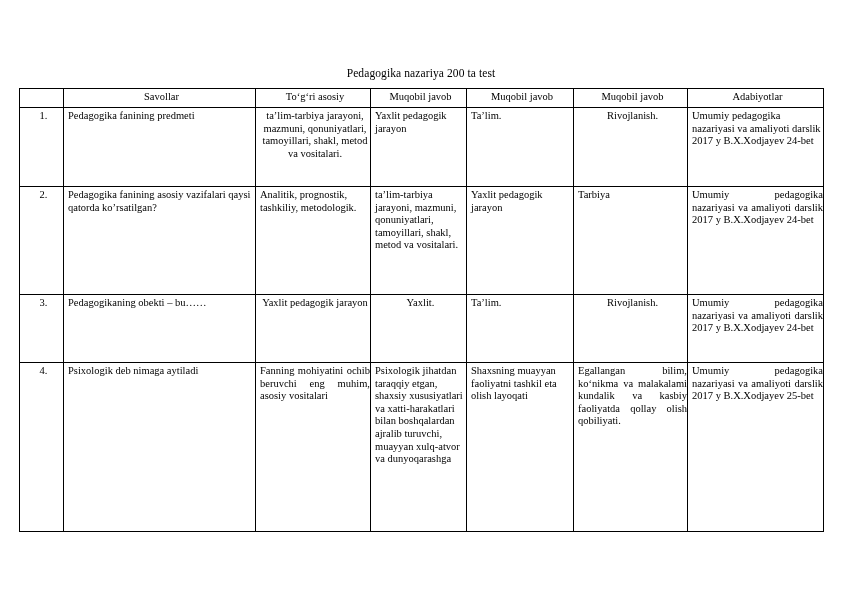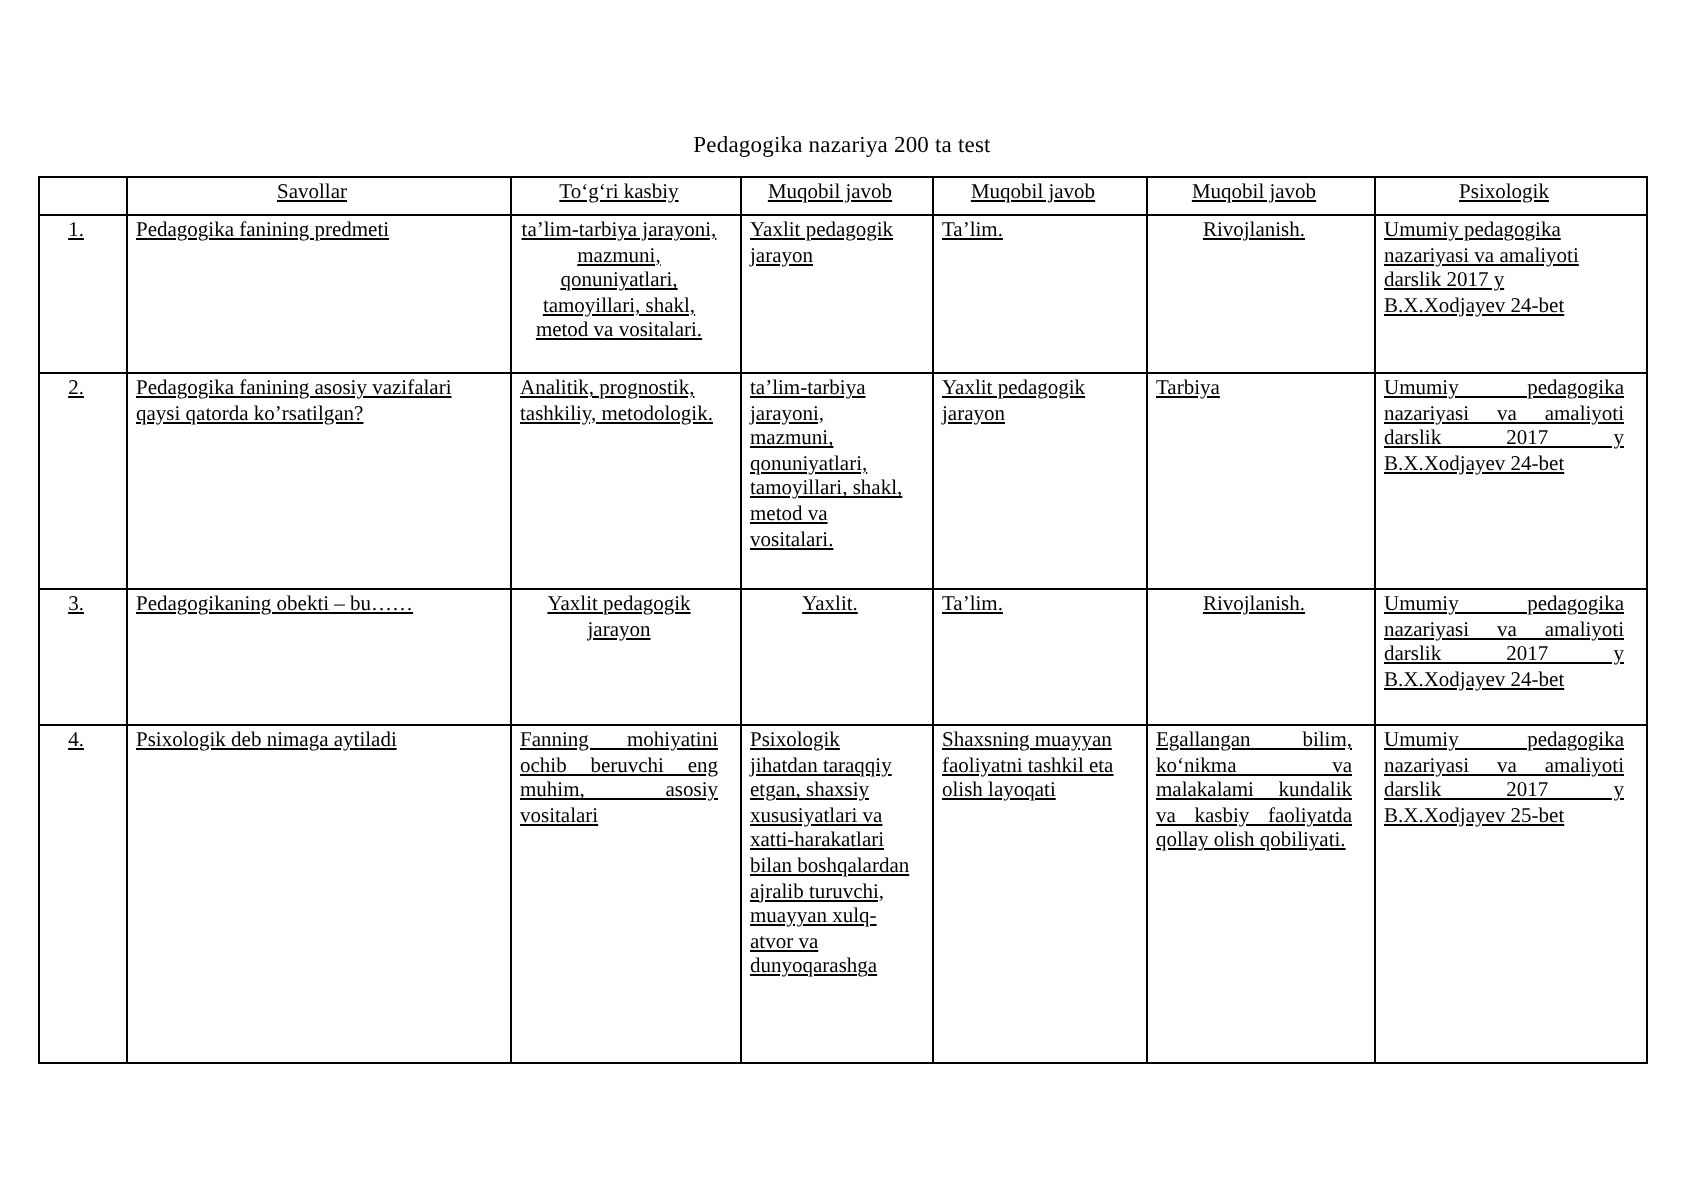--- a/index.html
+++ b/index.html
@@ -35,26 +35,25 @@
     top: 88px;
     left: 19px;
     width: 804px;
     border-collapse: collapse;
     table-layout: fixed;
     font-size: 10.5px;
   }
   table.test-table td,
   table.test-table th {
     border: 1px solid #000000;
-    padding: 2px 11px 2px 4px;
+    padding: 2px 0 2px 4px;
     vertical-align: top;
     line-height: 12.6px;
     font-weight: normal;
     font-size: 10.5px;
-    text-decoration: underline;
   }
   thead td {
     text-align: center;
     height: 14px;
     padding-top: 1px;
     padding-bottom: 1px;
   }
   
   col.c-num    { width: 44px; }
   col.c-quest  { width: 192px; }
@@ -89,25 +88,25 @@
       <col class="c-correct">
       <col class="c-alt1">
       <col class="c-alt2">
       <col class="c-alt3">
       <col class="c-ref">
     </colgroup>
     <thead>
       <tr>
         <td></td>
         <td>Savollar</td>
-        <td>To‘g‘ri kasbiy</td>
+        <td>To‘g‘ri asosiy</td>
         <td>Muqobil javob</td>
         <td>Muqobil javob</td>
         <td>Muqobil javob</td>
-        <td>Psixologik</td>
+        <td>Adabiyotlar</td>
       </tr>
     </thead>
     <tbody>
 
       <tr class="r1">
         <td class="num-cell">1.</td>
         <td class="al-left">Pedagogika fanining predmeti</td>
         <td class="al-center">ta’lim-tarbiya jarayoni, mazmuni, qonuniyatlari, tamoyillari, shakl, metod va vositalari.</td>
         <td class="al-left">Yaxlit pedagogik jarayon</td>
         <td class="al-left">Ta’lim.</td>

